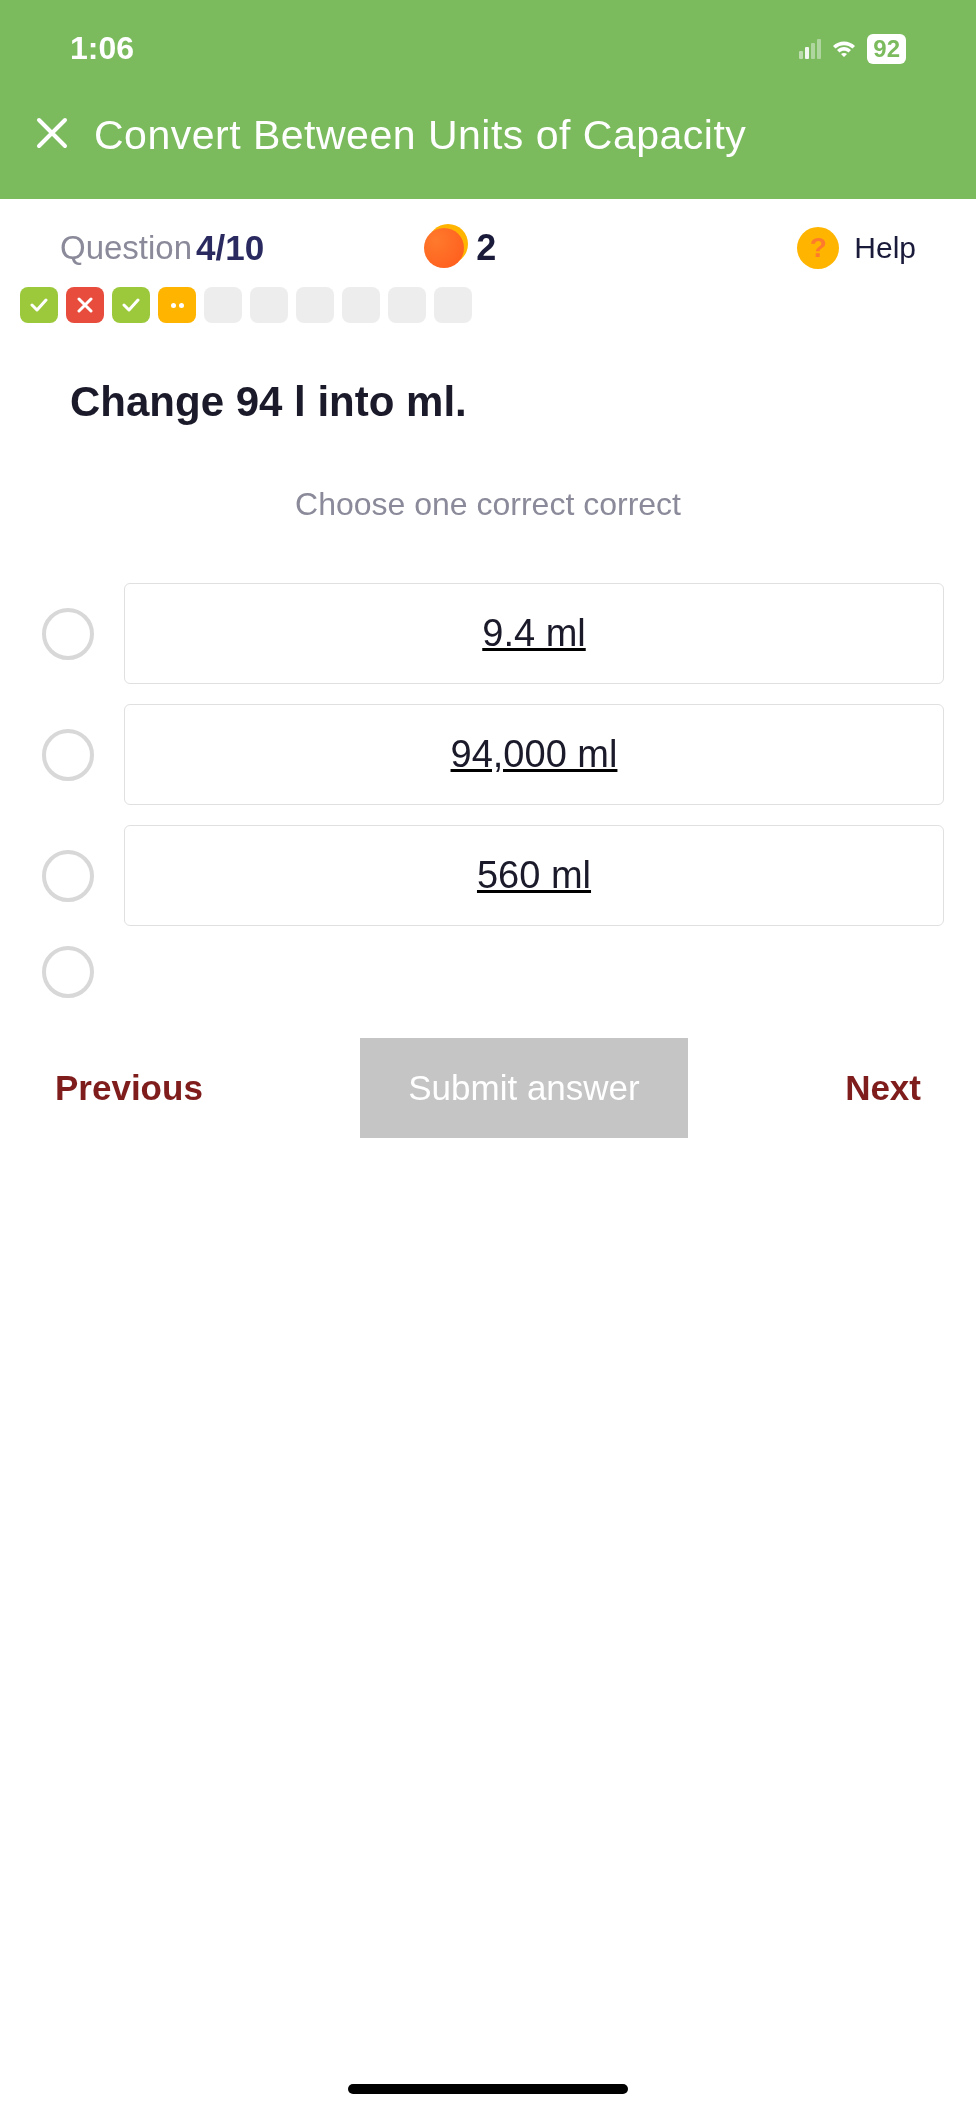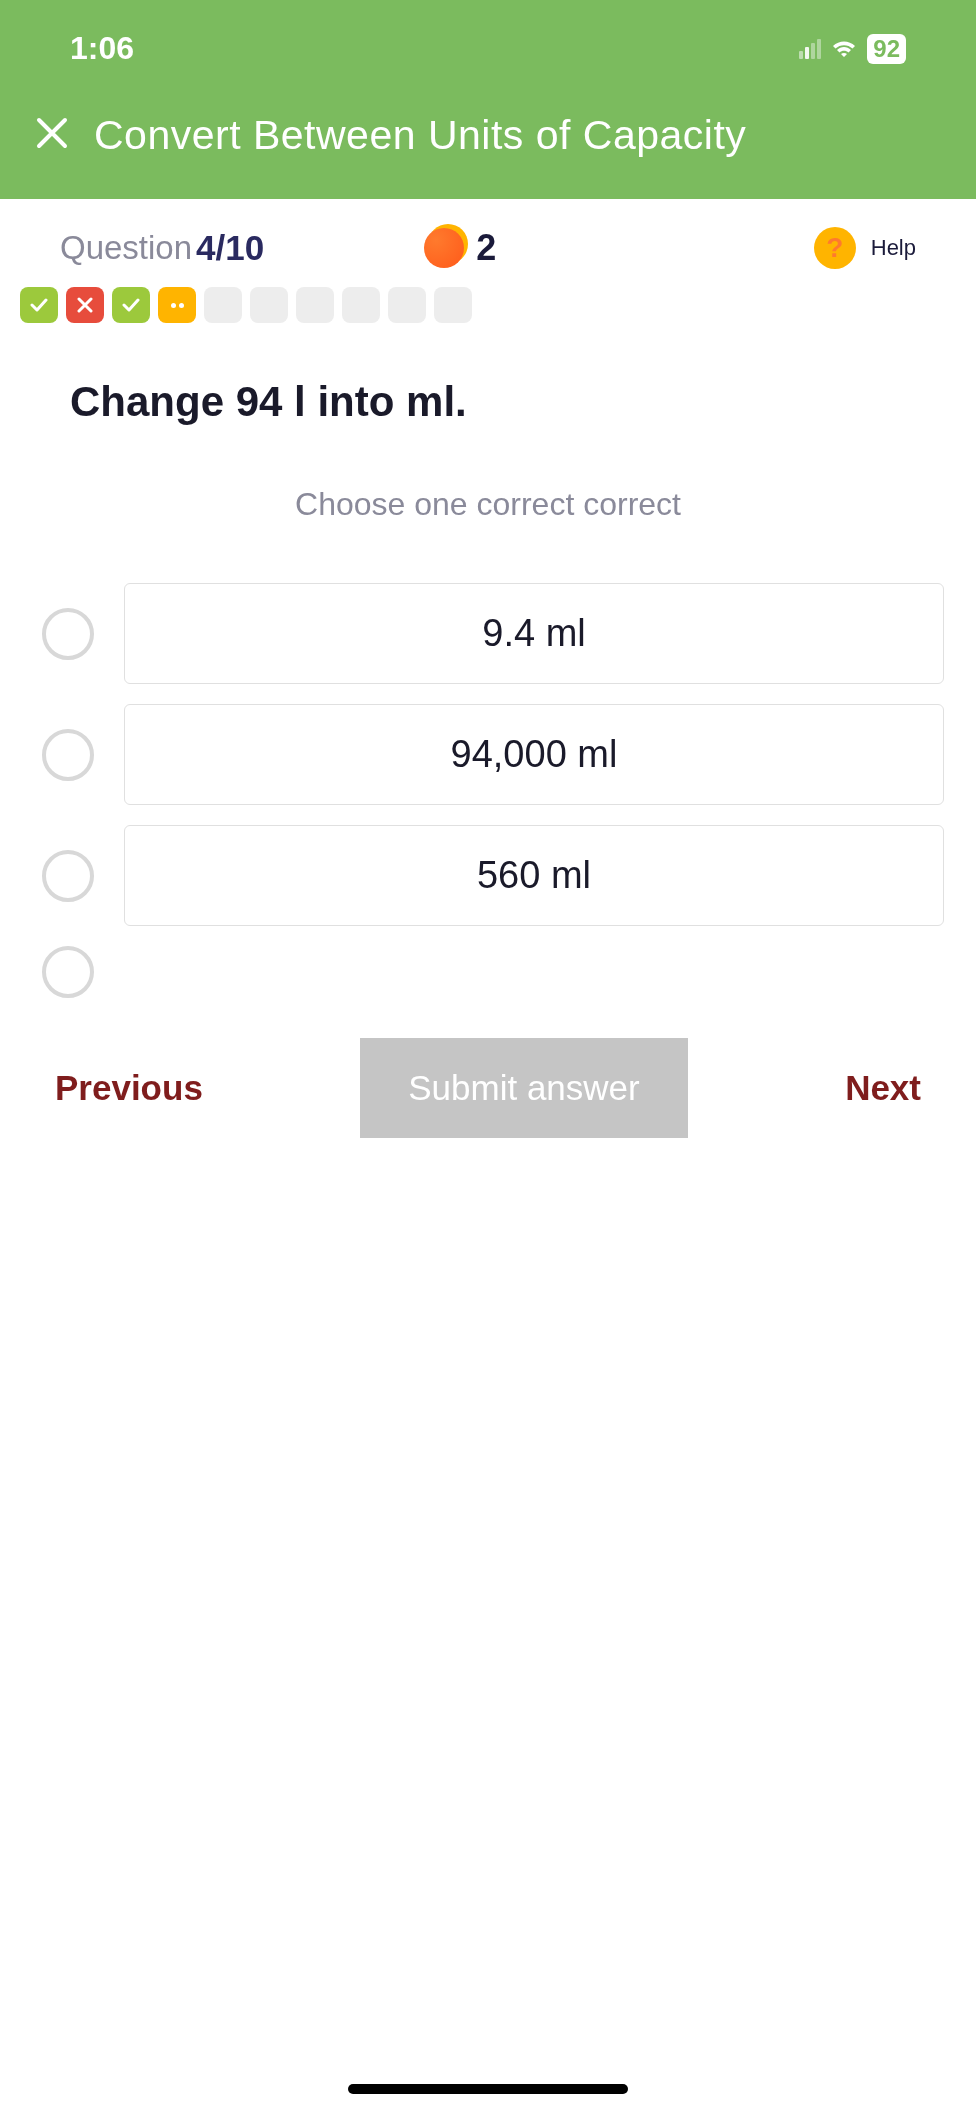--- a/index.html
+++ b/index.html
@@ -126,21 +126,21 @@
       border-radius: 50%;
       background: #ffb400;
       display: flex;
       align-items: center;
       justify-content: center;
       color: #ff7a2d;
       font-size: 28px;
       font-weight: 800;
     }
     .help-text {
-      font-size: 22px;
+      font-size: 30px;
       font-weight: 500;
       color: #1a1a3a;
     }
     .progress-row {
       display: flex;
       gap: 8px;
       padding: 0 20px 30px 20px;
     }
     .prog-box {
       width: 38px;
@@ -168,20 +168,21 @@
       color: #1a1a2a;
     }
     .hint-text {
       text-align: center;
       font-size: 32px;
       color: #8a8a9a;
       padding: 20px 0 60px 0;
     }
     .options {
       padding: 0 32px;
+      text-decoration: underline;
     }
     .option-row {
       display: flex;
       align-items: center;
       gap: 30px;
       margin-bottom: 20px;
     }
     .radio {
       width: 52px;
       height: 52px;

